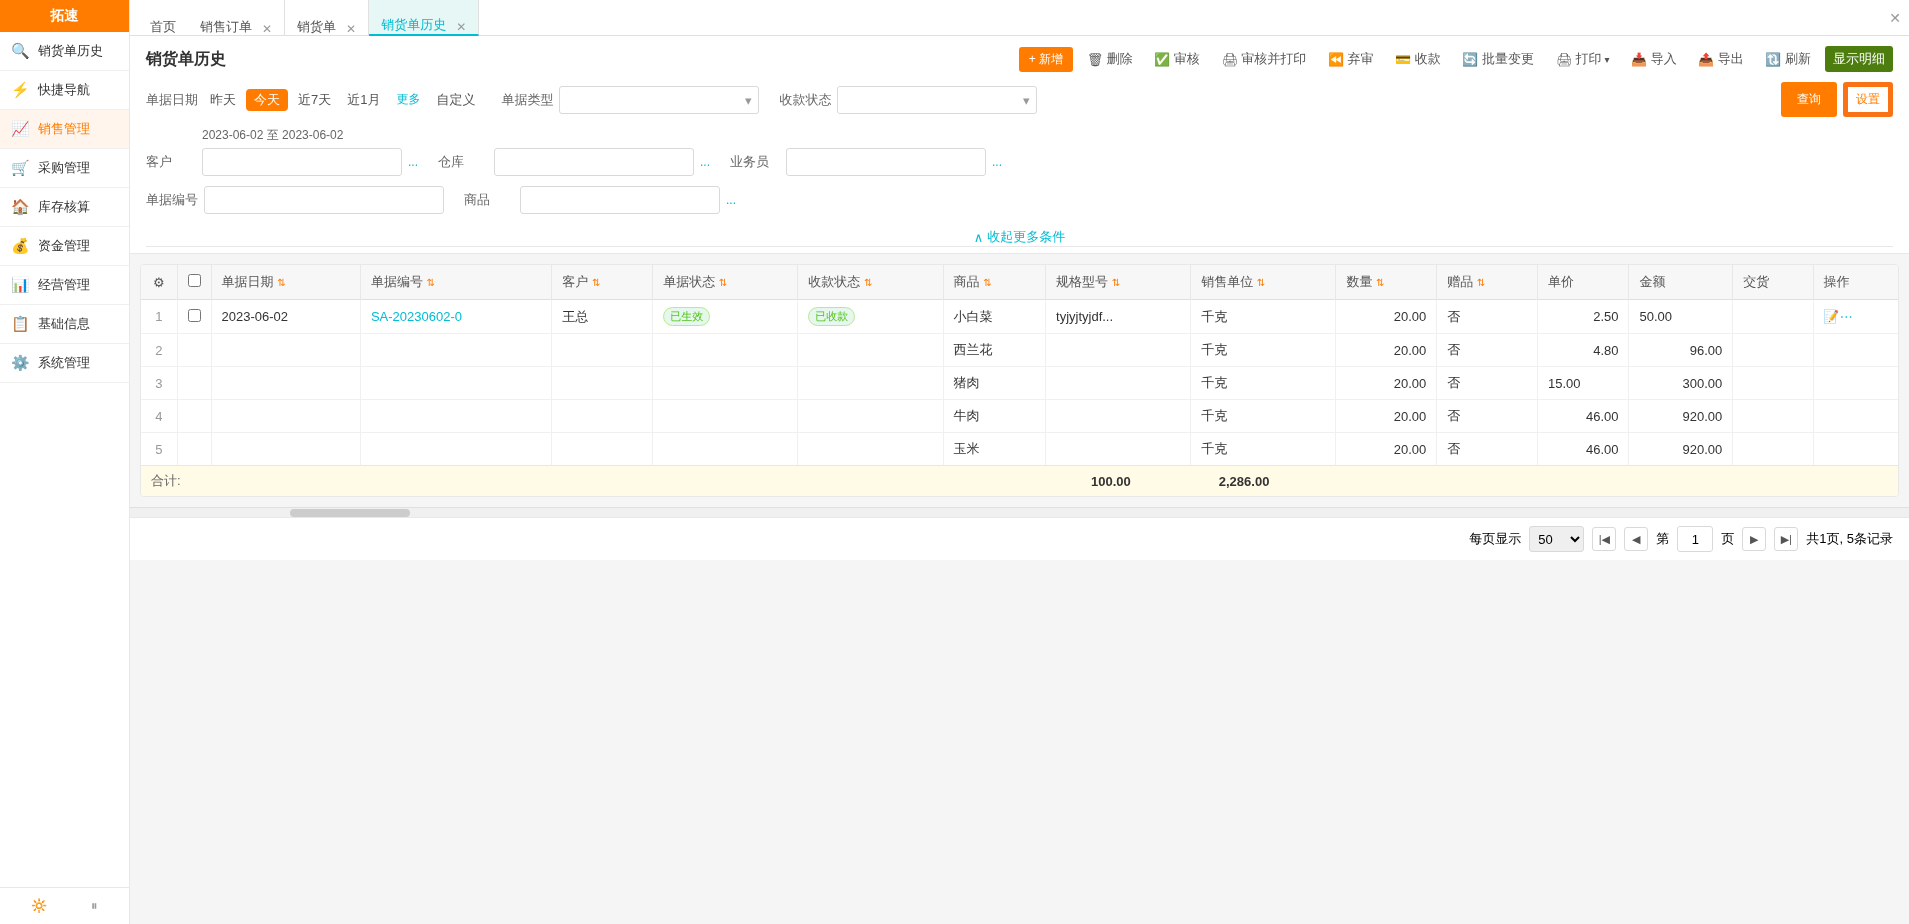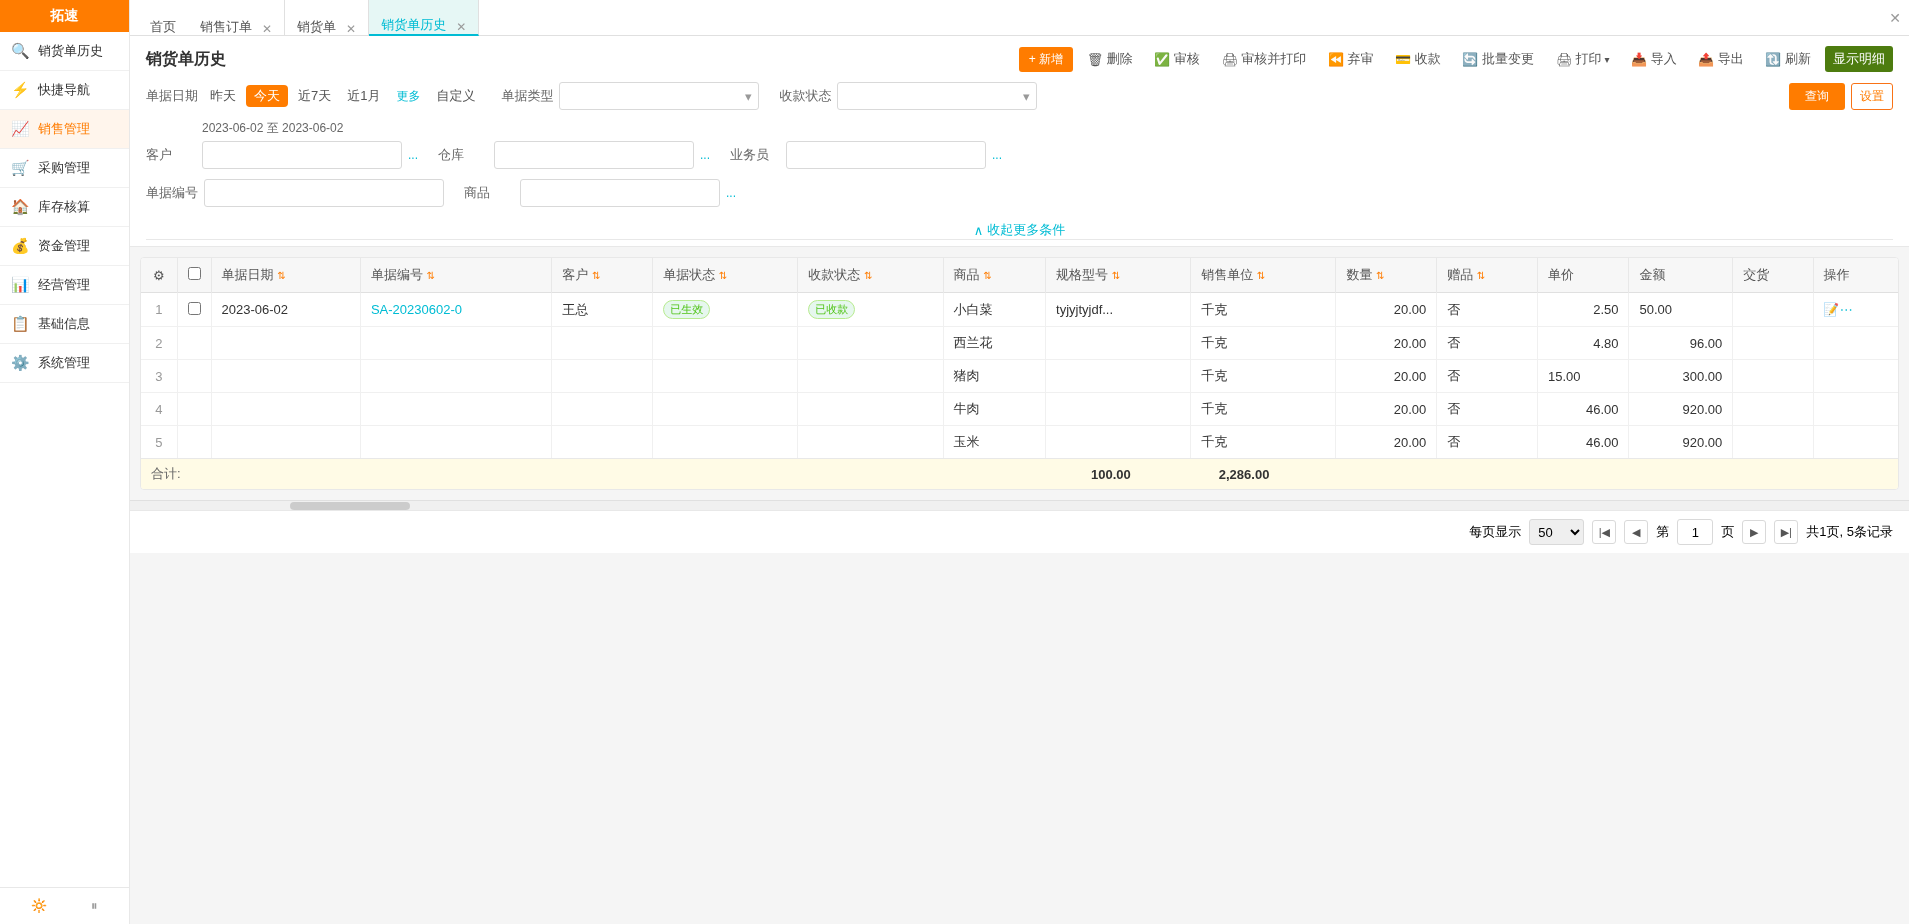--- a/index.html
+++ b/index.html
@@ -515,21 +515,21 @@
           <div class="filter-item">
             <span class="filter-label">收款状态</span>
             <div class="select-wrapper">
               <select class="filter-select" style="width:200px;">
                 <option value=""></option>
               </select>
             </div>
           </div>
           <div style="margin-left:auto; display:flex; gap:6px;">
             <button class="toolbar-btn primary" style="padding:4px 16px;border-radius:3px;">查询</button>
-            <button class="toolbar-btn" style="border:1px solid #f97316;border-radius:3px;color:#ff7c00;">设置</button>
+            <button class="toolbar-btn" style="border:5px solid #f97316;border-radius:3px;color:#ff7c00;">设置</button>
           </div>
         </div>
         <div style="margin-bottom:4px;color:#666;font-size:12px;padding-left:56px;">2023-06-02 至 2023-06-02</div>
 
         <div class="filter-row" style="margin-top:4px;">
           <div class="filter-item">
             <span class="filter-label">客户</span>
             <input class="filter-input" style="width: 200px;">
             <button class="ellipsis-btn">...</button>
           </div>

